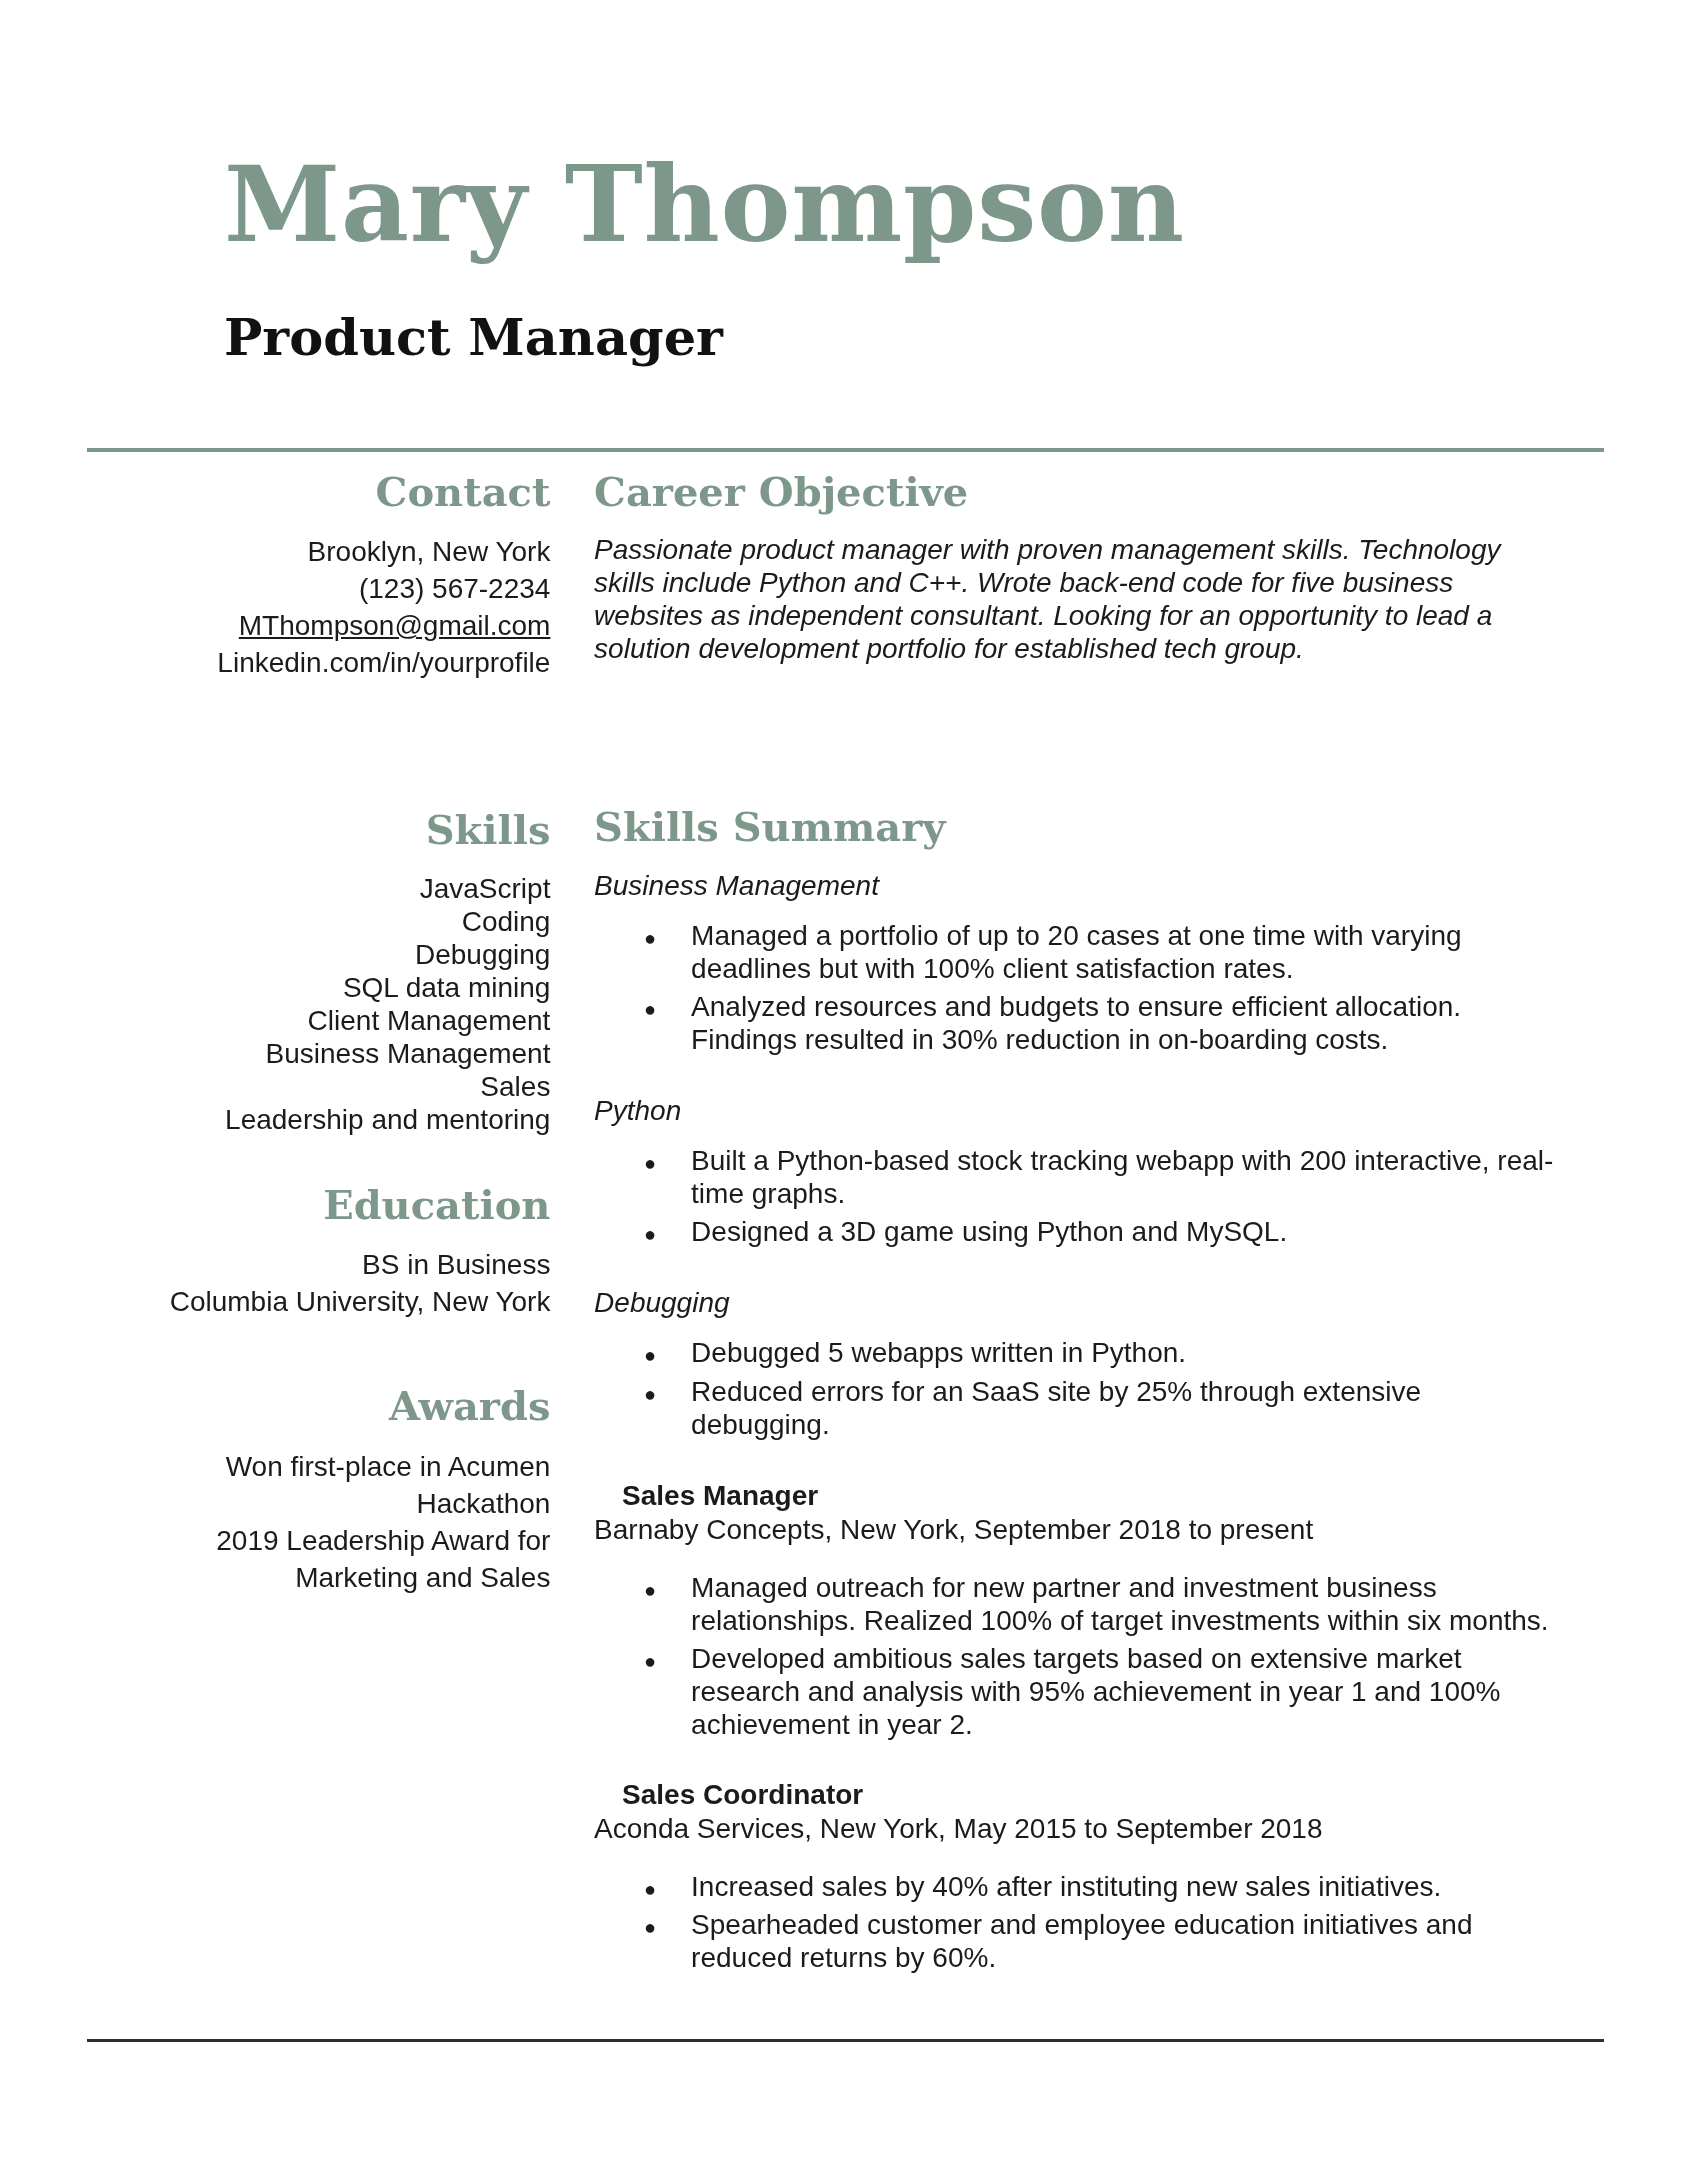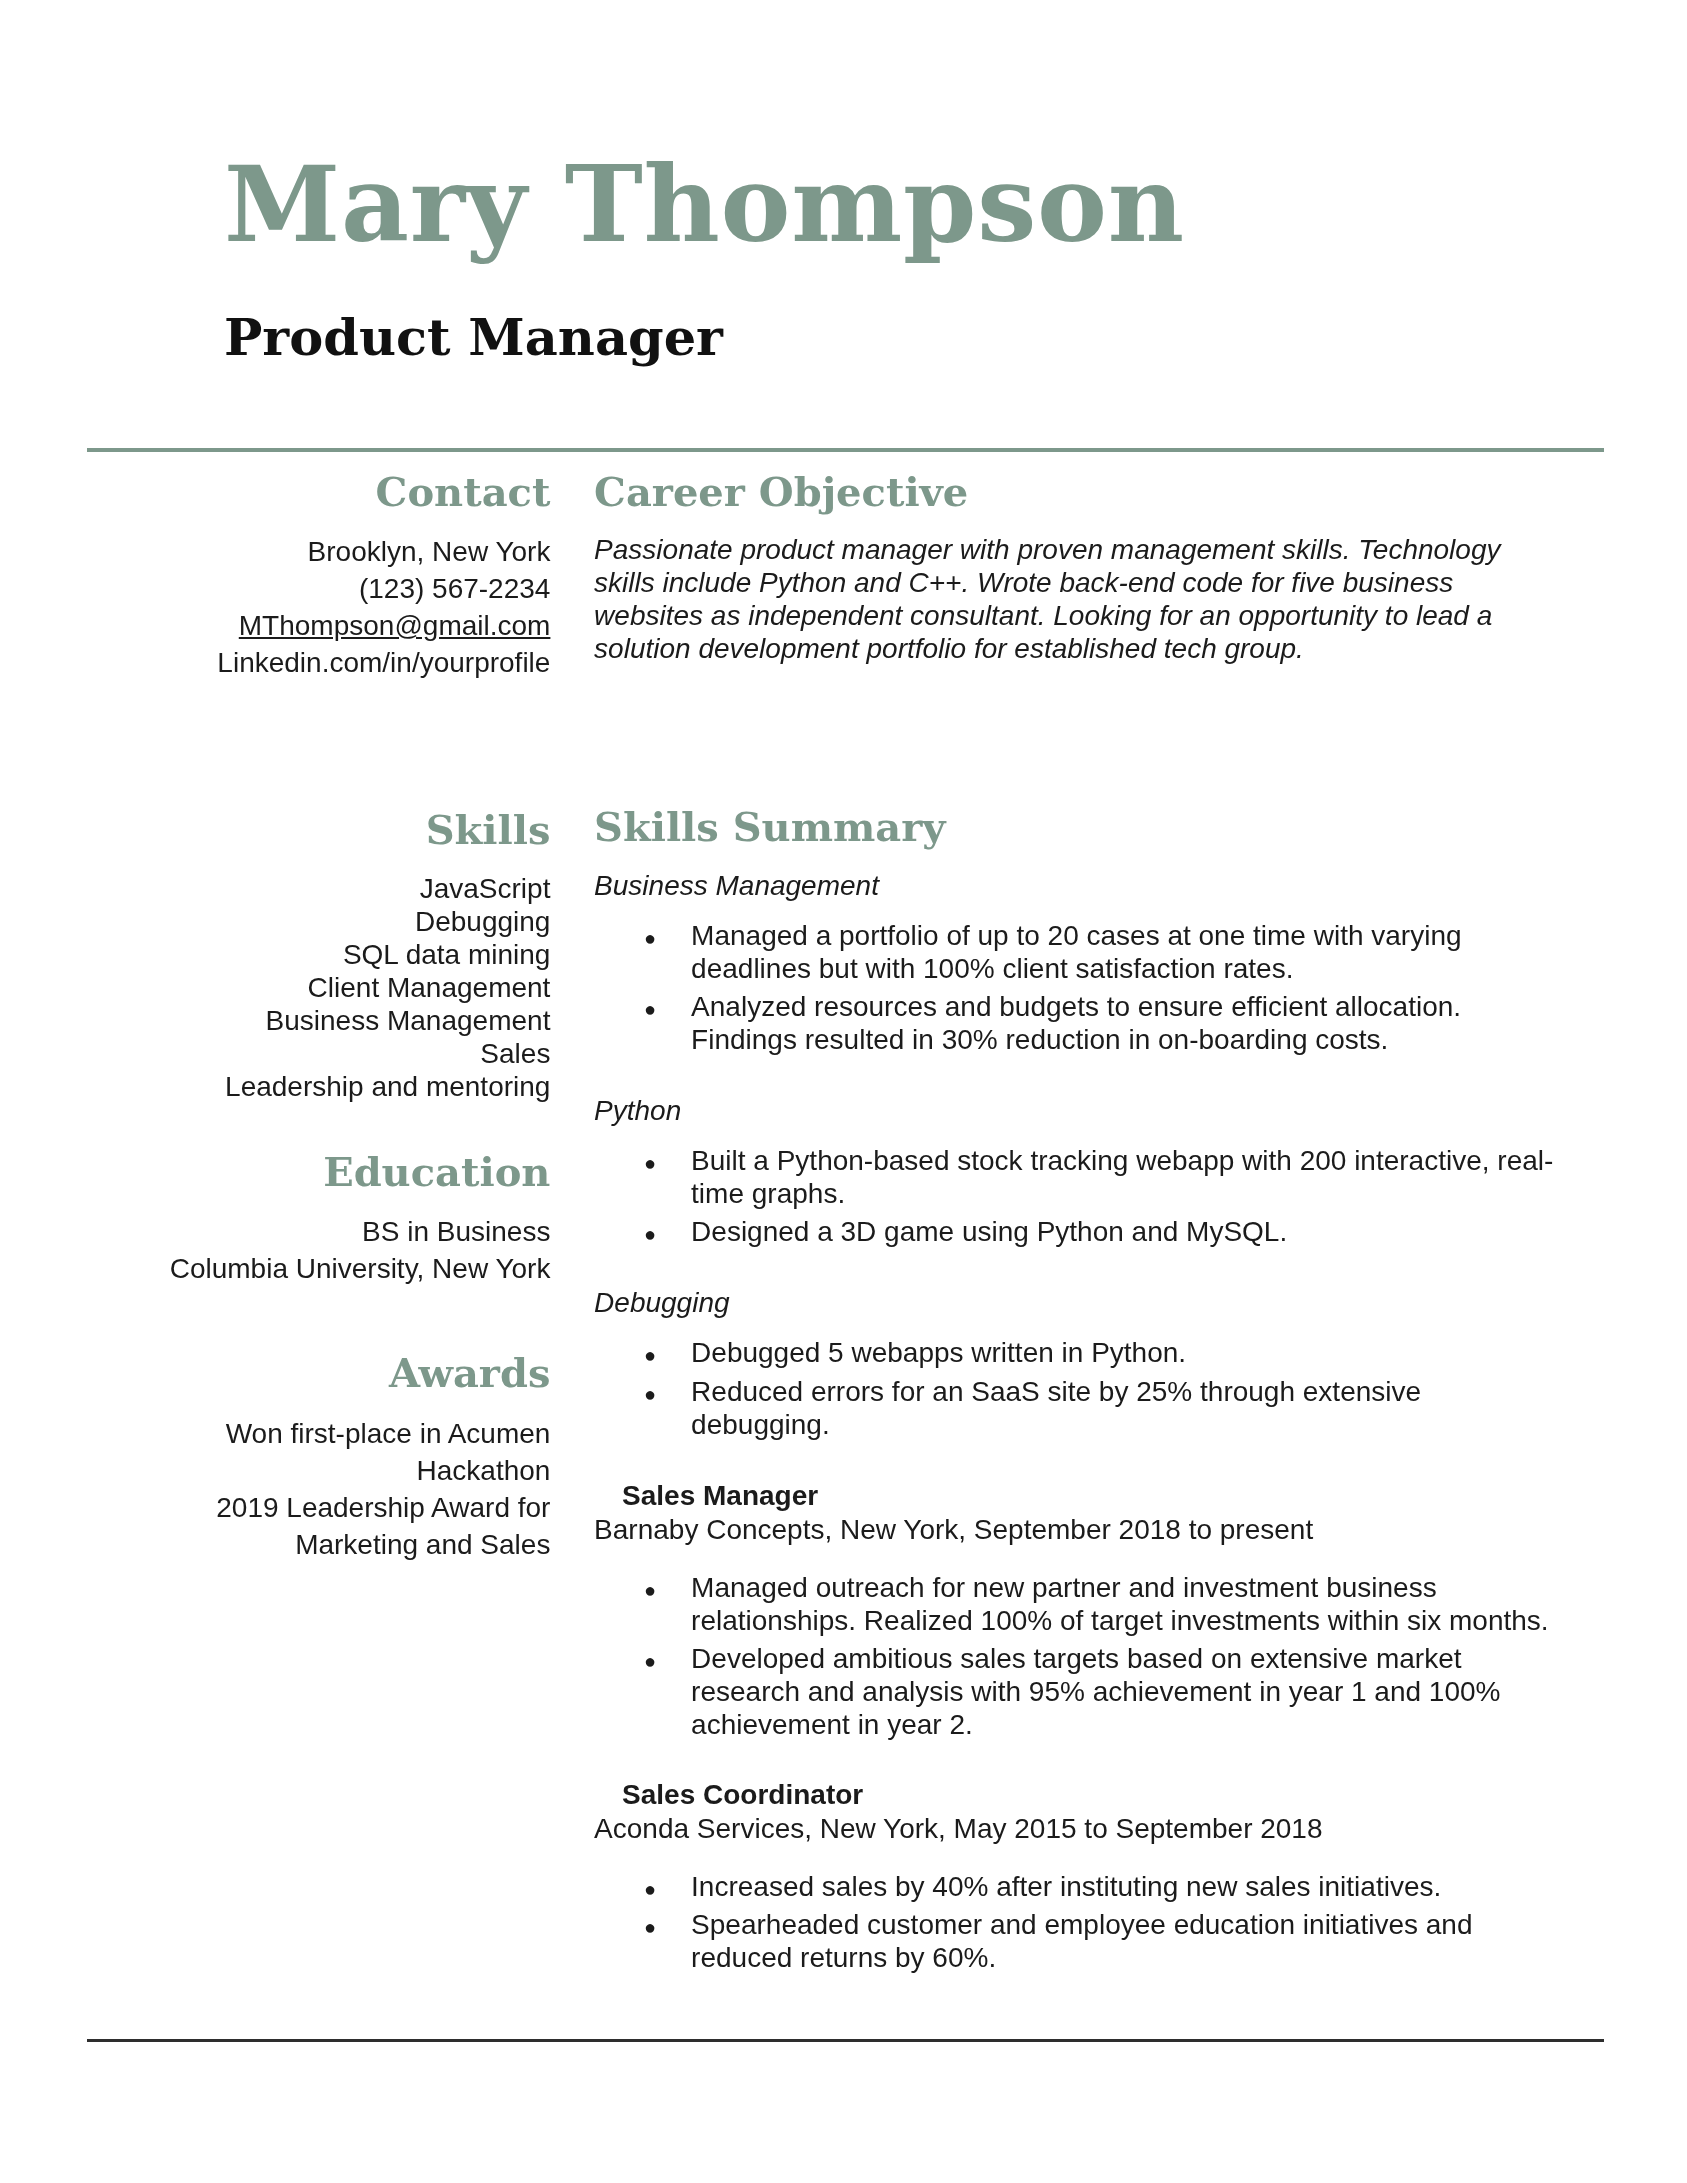--- a/index.html
+++ b/index.html
@@ -123,20 +123,21 @@
         <h3 class="shead">Contact</h3>
         <div class="cline">Brooklyn, New York</div>
         <div class="cline">(123) 567-2234</div>
         <div class="cline"><a href="#" class="email">MThompson@gmail.com</a></div>
         <div class="cline">Linkedin.com/in/yourprofile</div>
       </section>
 
       <section class="lsec lsec-skills">
         <h3 class="shead">Skills</h3>
         <div class="list-line">JavaScript</div>
+        <div class="list-line">Coding</div>
         <div class="list-line">Debugging</div>
         <div class="list-line">SQL data mining</div>
         <div class="list-line">Client Management</div>
         <div class="list-line">Business Management</div>
         <div class="list-line">Sales</div>
         <div class="list-line">Leadership and mentoring</div>
       </section>
 
       <section class="lsec lsec-education">
         <h3 class="shead">Education</h3>

